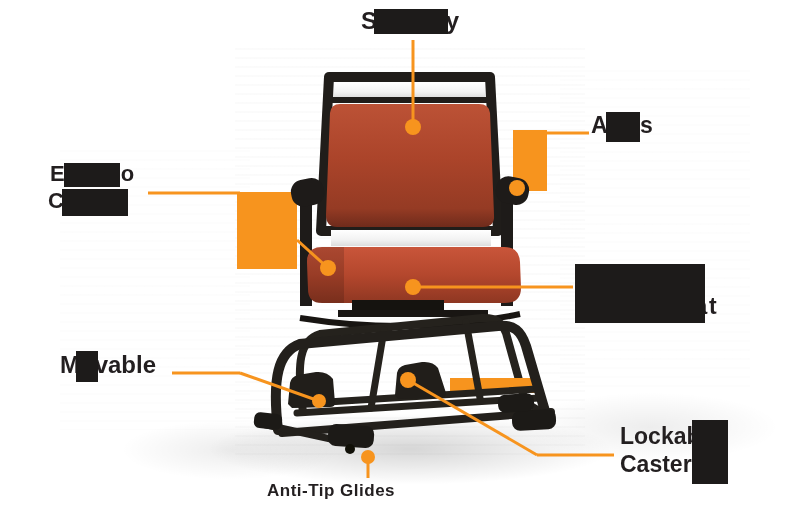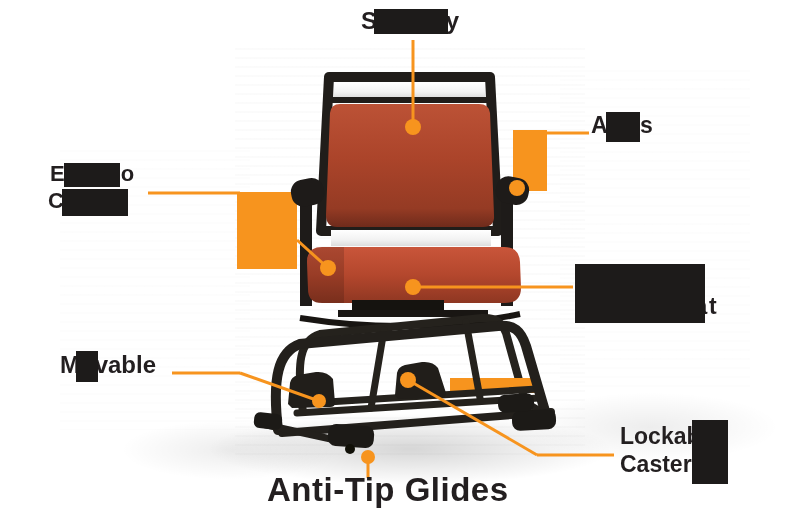--- a/index.html
+++ b/index.html
@@ -30,21 +30,21 @@
   }
   .l-back    {left:361px;top:8px;  font-size:24px;letter-spacing:.6px;}
   .l-arms    {left:591px;top:113px;font-size:23px;letter-spacing:1px;}
   .l-easy1   {left:50px; top:162px;font-size:22px;letter-spacing:1px;}
   .l-easy2   {left:48px; top:189px;font-size:22px;letter-spacing:1px;}
   .l-seat1   {left:575px;top:266px;font-size:22px;}
   .l-seat2   {left:575px;top:294px;font-size:23px;letter-spacing:1.5px;}
   .l-movable {left:60px; top:352px;font-size:24px;}
   .l-cast1   {left:620px;top:424px;font-size:23px;}
   .l-cast2   {left:620px;top:452px;font-size:23px;}
-  .l-glides  {left:267px;top:472px;font-size:33px;letter-spacing:.5px;}
+  .l-glides  {left:267px;top:482px;font-size:17px;letter-spacing:.5px;}
   .redaction{position:absolute;background:#1d1b1a;}
   .r-back    {left:374px;top:9px;  width:74px; height:25px;}
   .r-arms    {left:606px;top:112px;width:34px; height:30px;}
   .r-easy1   {left:64px; top:163px;width:56px; height:24px;}
   .r-easy2   {left:62px; top:189px;width:66px; height:27px;}
   .r-seat    {left:575px;top:264px;width:130px;height:59px;}
   .r-movable {left:76px; top:351px;width:22px; height:31px;}
   .r-cast    {left:692px;top:420px;width:36px; height:64px;}
 </style>
 </head>

